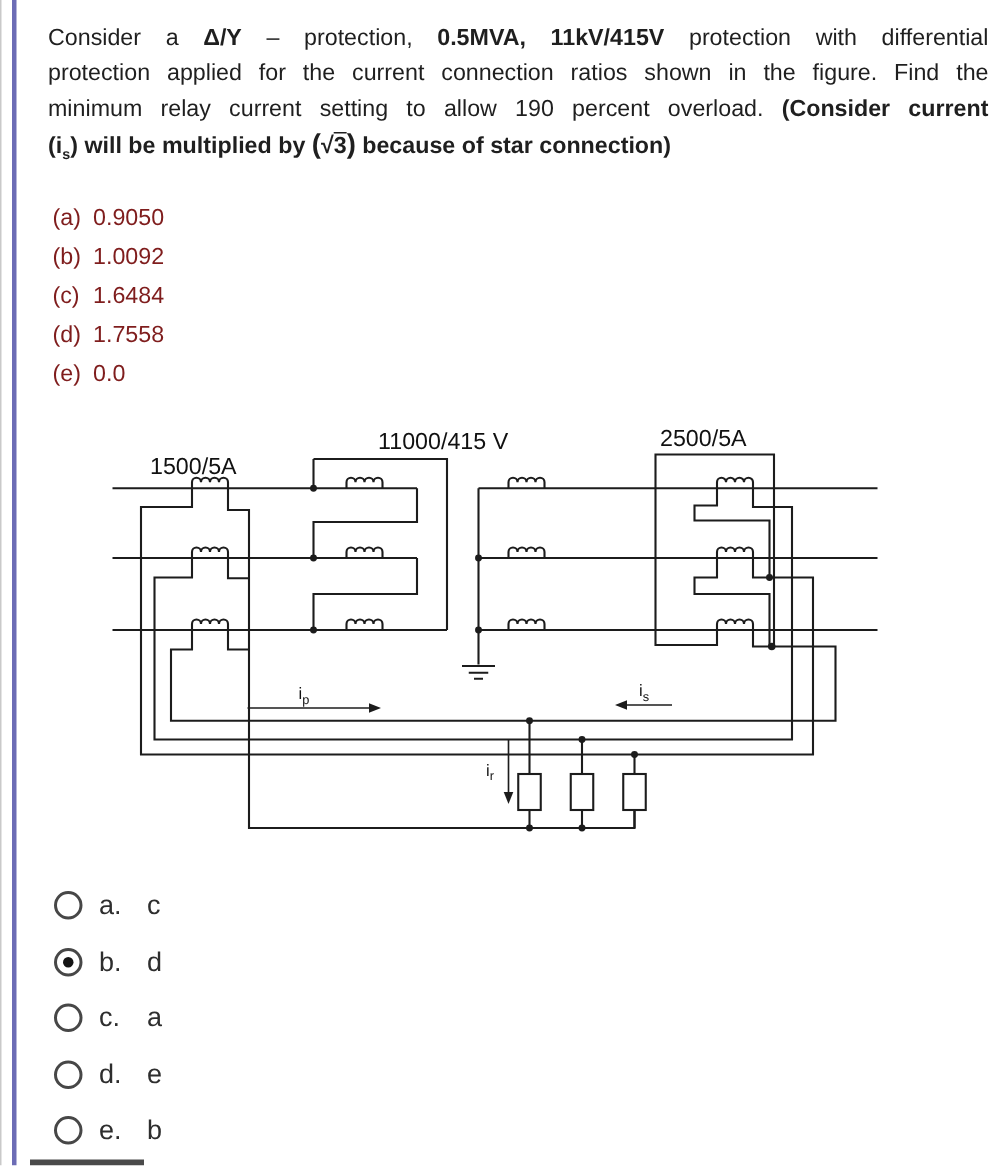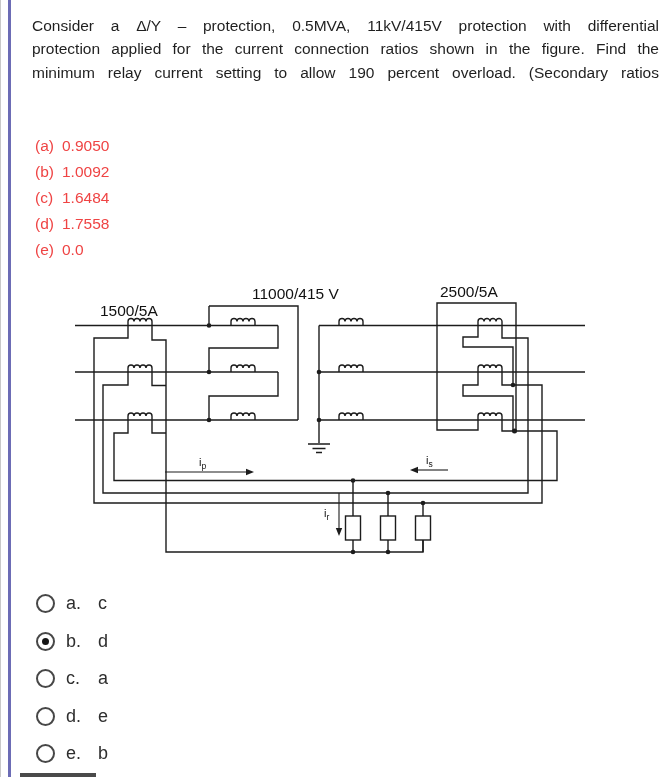--- a/index.html
+++ b/index.html
@@ -4,47 +4,48 @@
 <style>
   * { margin:0; padding:0; box-sizing:border-box; }
   html,body { width:664px; height:777px; background:#ffffff; font-family:"Liberation Sans",sans-serif; overflow:hidden; }
   .page { position:relative; width:664px; height:777px; background:#fff; }
   .edge-line { position:absolute; left:0; top:0; width:1px; height:777px; background:#c9c9c9; }
   .accent-line { position:absolute; left:8px; top:0; width:2.5px; height:777px; background:#6c6cb5; }
   .question { position:absolute; left:32px; top:14px; width:627px; font-size:15.5px; line-height:23.4px; color:#1f1f1f; }
   .qline { text-align:justify; height:23.4px; overflow:hidden; }
   .qline::after { content:""; display:inline-block; width:100%; height:0; }
   .qline-last { height:23.4px; }
-  b { font-weight:400; }
+  b { font-weight:700; }
   .sqrtwrap { font-weight:700; }
   .bigparen { font-size:1.18em; }
   .overbar { text-decoration:overline; }
   sub.isub { font-size:0.62em; }
-  .choices { position:absolute; left:35px; top:133px; font-size:15.5px; line-height:26px; color:#ef4444; }
+  .choices { position:absolute; left:35px; top:133px; font-size:15.5px; line-height:26px; color:#7f1d1d; }
   .choice-row span.key { display:inline-block; min-width:27px; }
   svg.diagram { position:absolute; left:0; top:0; pointer-events:none; }
   .answers { position:absolute; left:36px; top:594px; }
   .answer-row { display:flex; align-items:center; height:19px; margin-bottom:18.6px; }
   .radio { width:19px; height:19px; border:2px solid #474747; border-radius:50%; position:relative; flex:none; }
   .radio.selected::after { content:""; position:absolute; left:4px; top:4px; width:7px; height:7px; border-radius:50%; background:#141414; }
   .answer-letter { margin-left:11px; width:26px; font-size:18px; color:#2e2e2e; }
   .answer-text { margin-left:6px; font-size:18px; color:#2e2e2e; }
   .bottom-bar { position:absolute; left:20px; top:773px; width:76px; height:4px; background:#4a4a4a; }
 </style>
 </head>
 <body>
 
 <div class="page">
   <div class="edge-line"></div>
   <div class="accent-line"></div>
 
   <div class="question">
     <div class="qline"><span>Consider a </span><b>Δ/Y</b><span> – protection, </span><b>0.5MVA, 11kV/415V</b><span> protection with differential</span></div>
     <div class="qline"><span>protection applied for the current connection ratios shown in the figure. Find the</span></div>
-    <div class="qline"><span>minimum relay current setting to allow 190 percent overload. </span><b>(Secondary ratios</b></div>
+    <div class="qline"><span>minimum relay current setting to allow 190 percent overload. </span><b>(Consider current</b></div>
+    <div class="qline-last"><b>(i</b><sub class="isub"><b>s</b></sub><b>) will be multiplied by </b><span class="sqrtwrap"><span class="bigparen">(</span><span>√</span><span class="overbar">3</span><span class="bigparen">)</span></span><b> because of star connection)</b></div>
   </div>
 
   <div class="choices">
     <div class="choice-row"><span class="key">(a)</span><span>0.9050</span></div>
     <div class="choice-row"><span class="key">(b)</span><span>1.0092</span></div>
     <div class="choice-row"><span class="key">(c)</span><span>1.6484</span></div>
     <div class="choice-row"><span class="key">(d)</span><span>1.7558</span></div>
     <div class="choice-row"><span class="key">(e)</span><span>0.0</span></div>
   </div>
 

